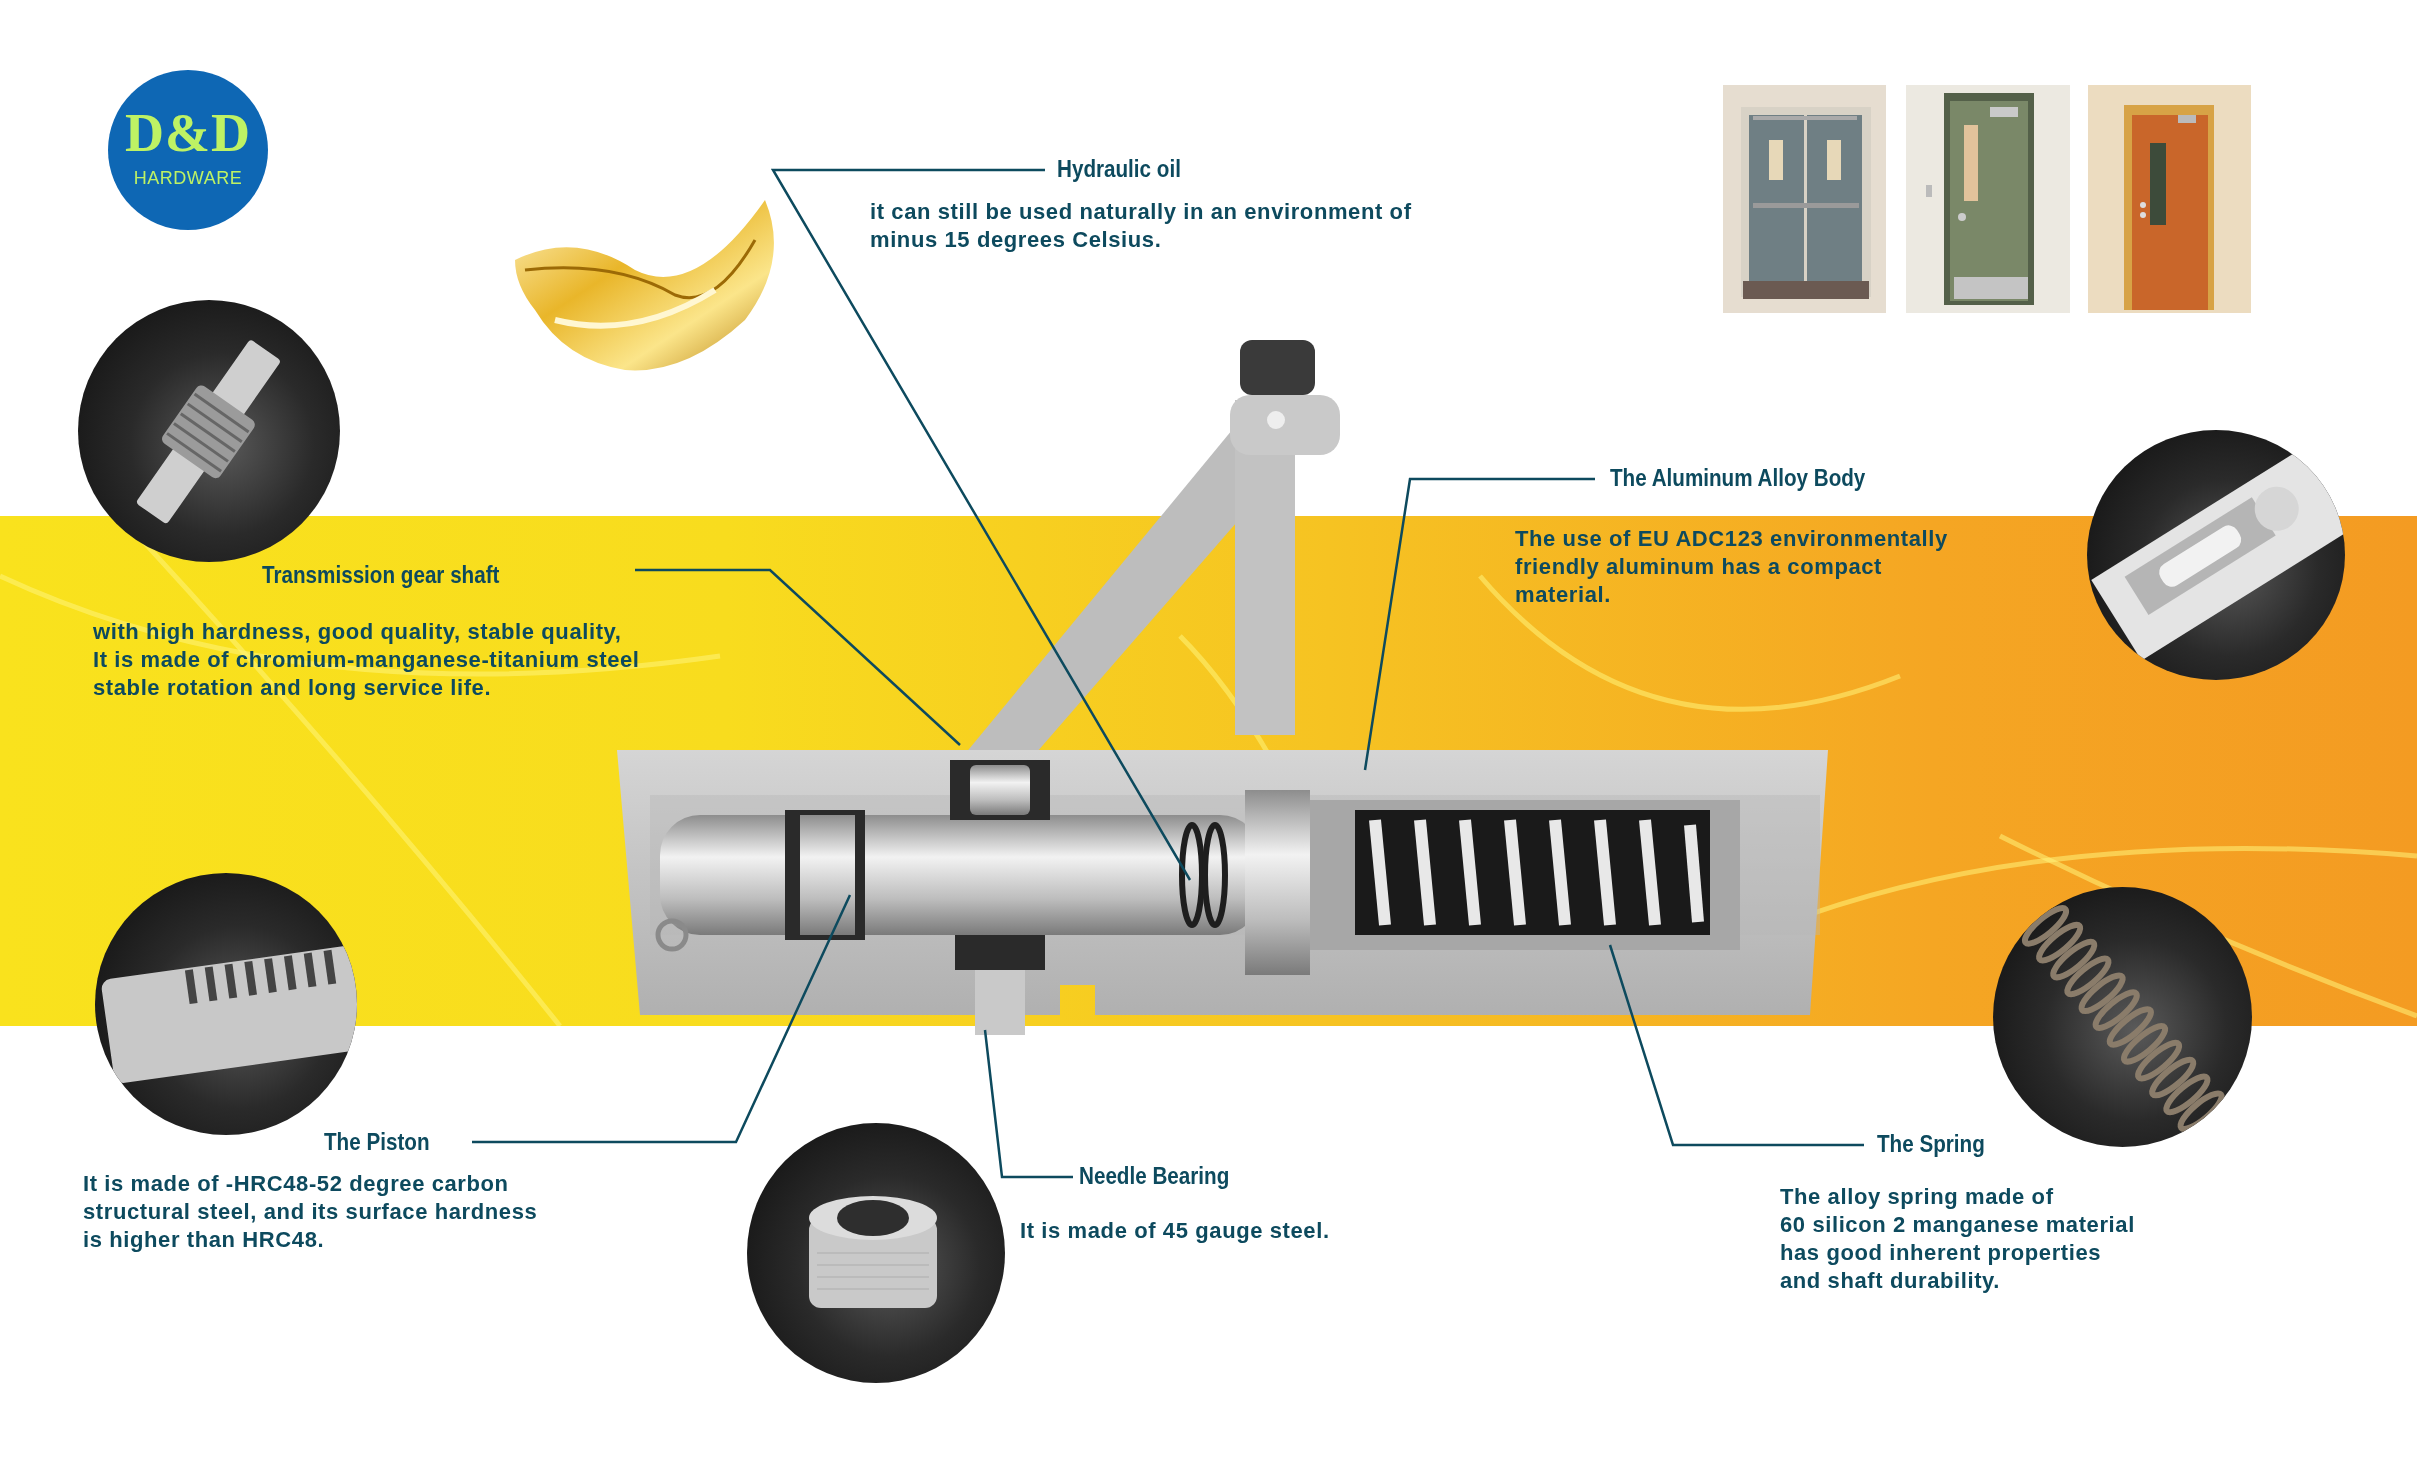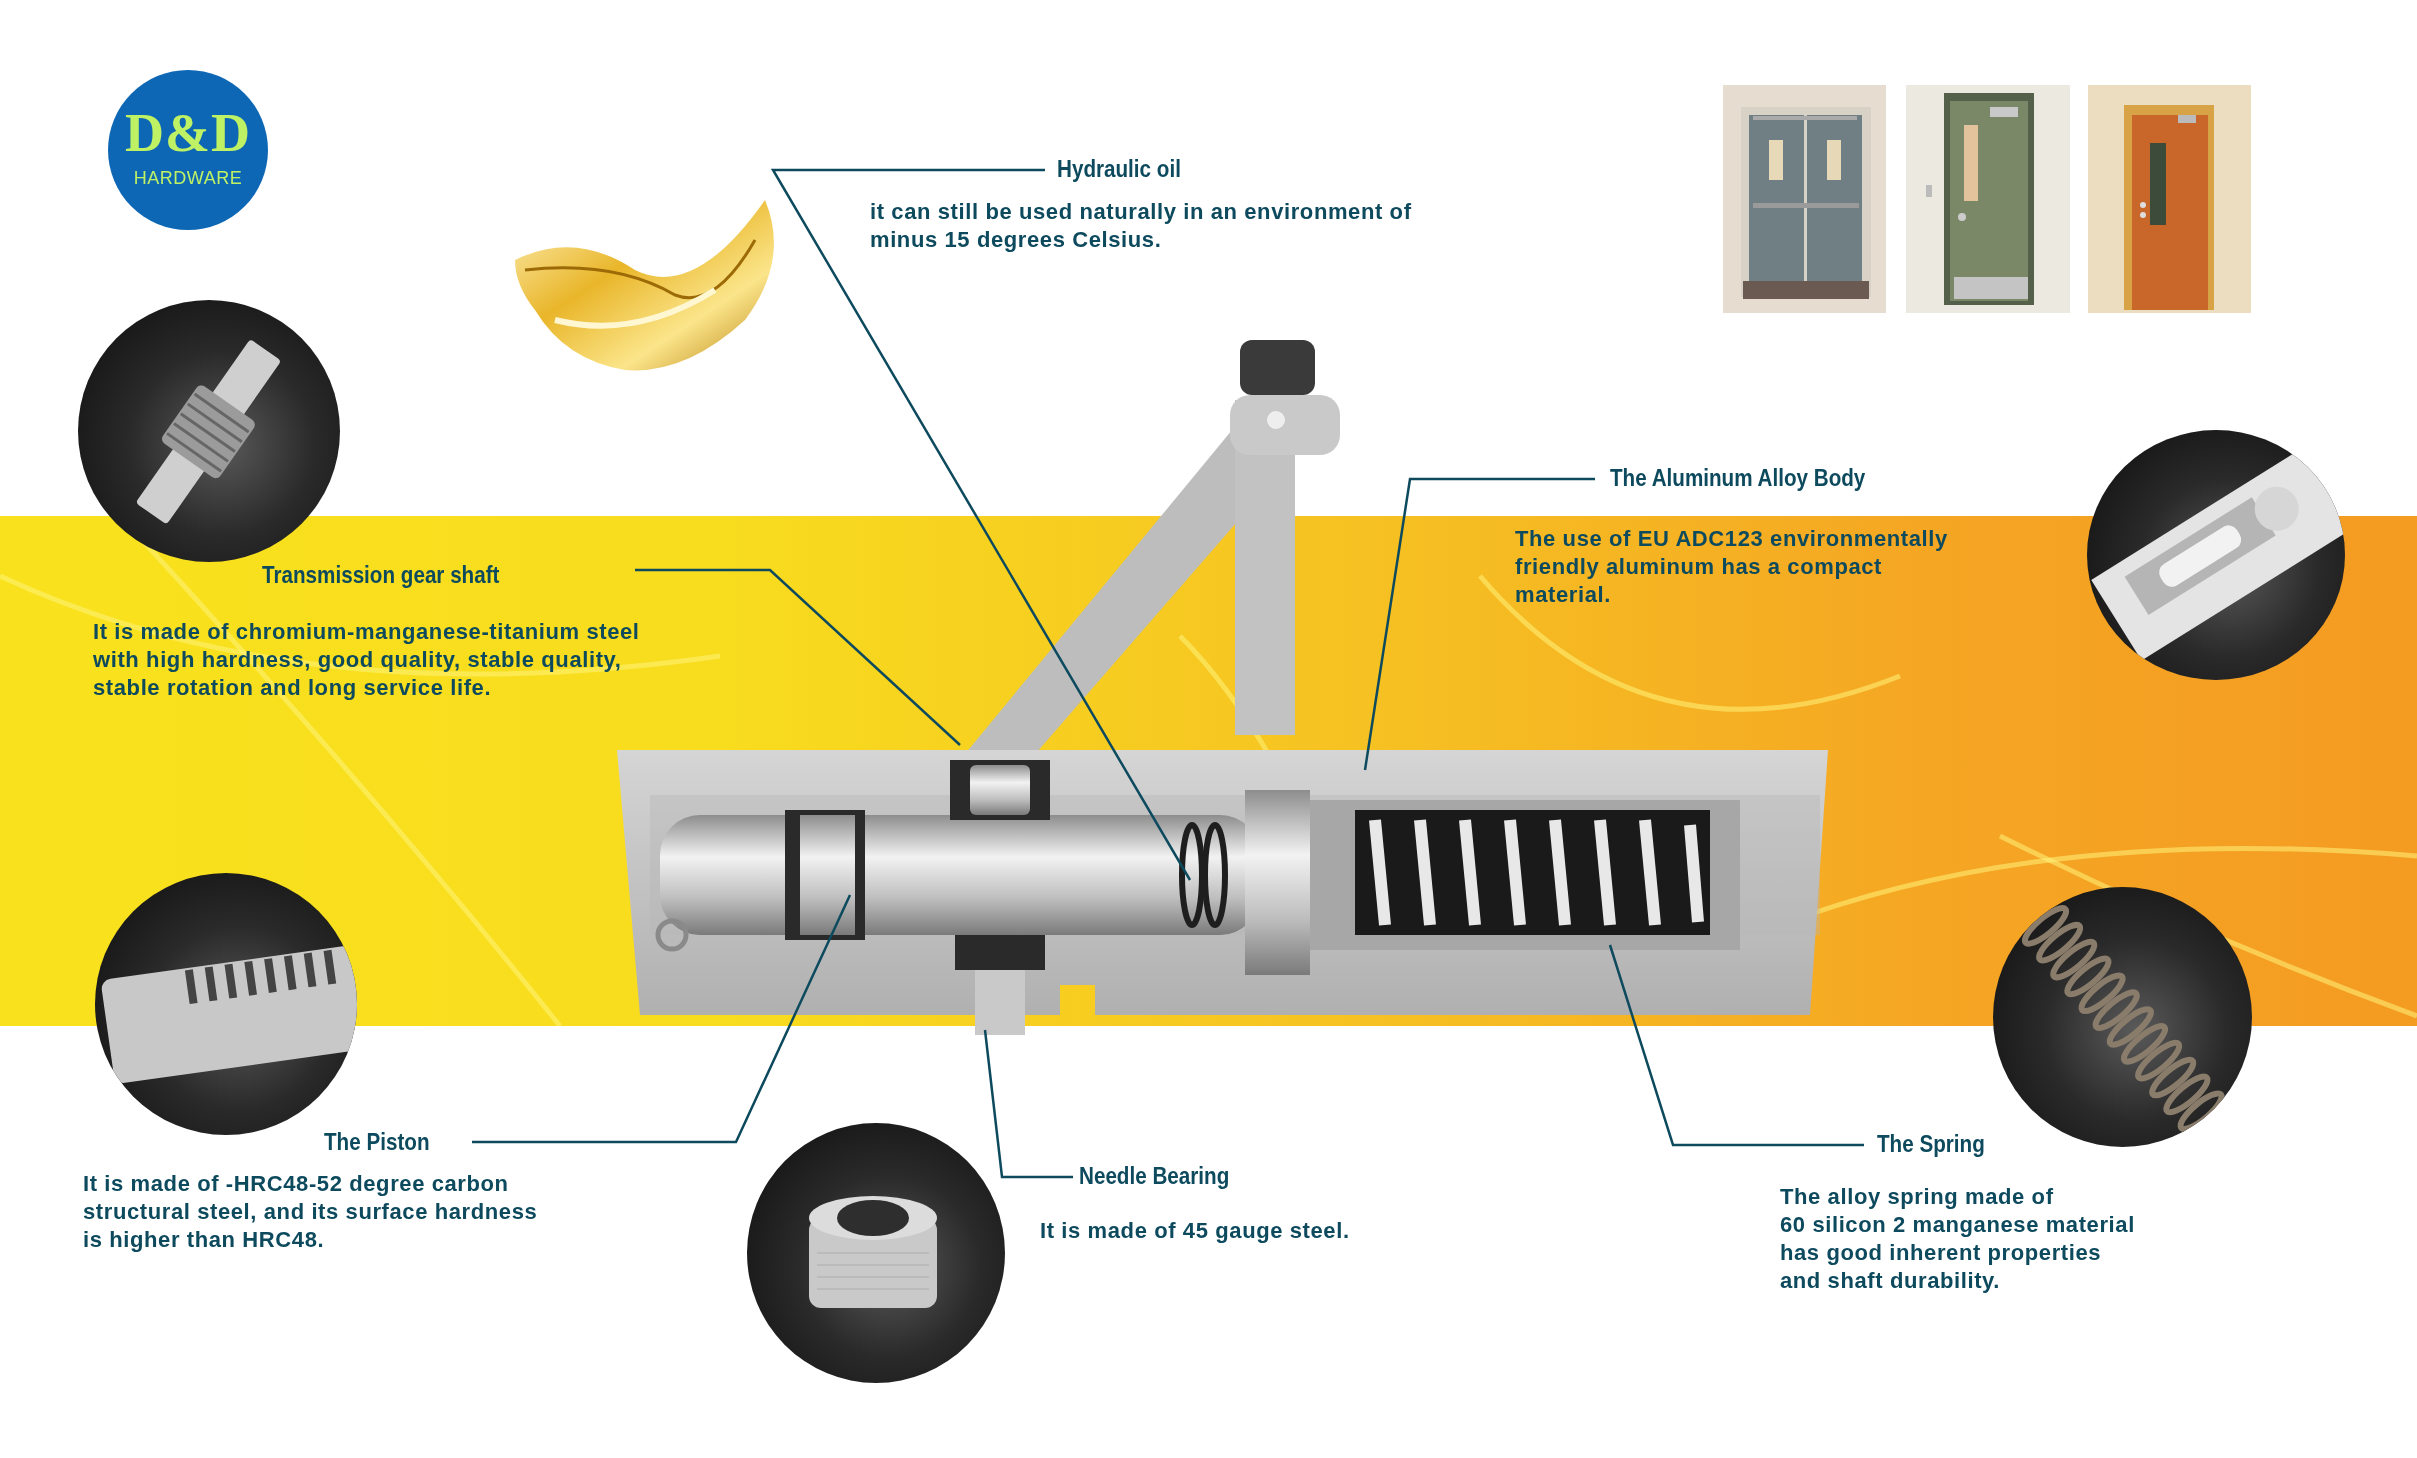--- a/index.html
+++ b/index.html
@@ -236,34 +236,34 @@
 
 <div class="title" style="left:1610px;top:464px;">The Aluminum Alloy Body</div>
 <div class="desc" style="left:1515px;top:525px;">
   <div>The use of EU ADC123 environmentally</div>
   <div>friendly aluminum has a compact</div>
   <div>material.</div>
 </div>
 
 <div class="title" style="left:262px;top:561px;">Transmission gear shaft</div>
 <div class="desc" style="left:93px;top:618px;">
+  <div>with high hardness, good quality, stable quality,</div>
   <div>It is made of chromium-manganese-titanium steel</div>
-  <div>with high hardness, good quality, stable quality,</div>
   <div>stable rotation and long service life.</div>
 </div>
 
 <div class="title" style="left:324px;top:1128px;">The Piston</div>
 <div class="desc" style="left:83px;top:1170px;">
   <div>It is made of -HRC48-52 degree carbon</div>
   <div>structural steel, and its surface hardness</div>
   <div>is higher than HRC48.</div>
 </div>
 
 <div class="title" style="left:1079px;top:1162px;">Needle Bearing</div>
-<div class="desc" style="left:1020px;top:1217px;margin-left:20px;">
+<div class="desc" style="left:1020px;top:1217px;">
   <div>It is made of 45 gauge steel.</div>
 </div>
 
 <div class="title" style="left:1877px;top:1130px;">The Spring</div>
 <div class="desc" style="left:1780px;top:1183px;">
   <div>The alloy spring made of</div>
   <div>60 silicon 2 manganese material</div>
   <div>has good inherent properties</div>
   <div>and shaft durability.</div>
 </div>

